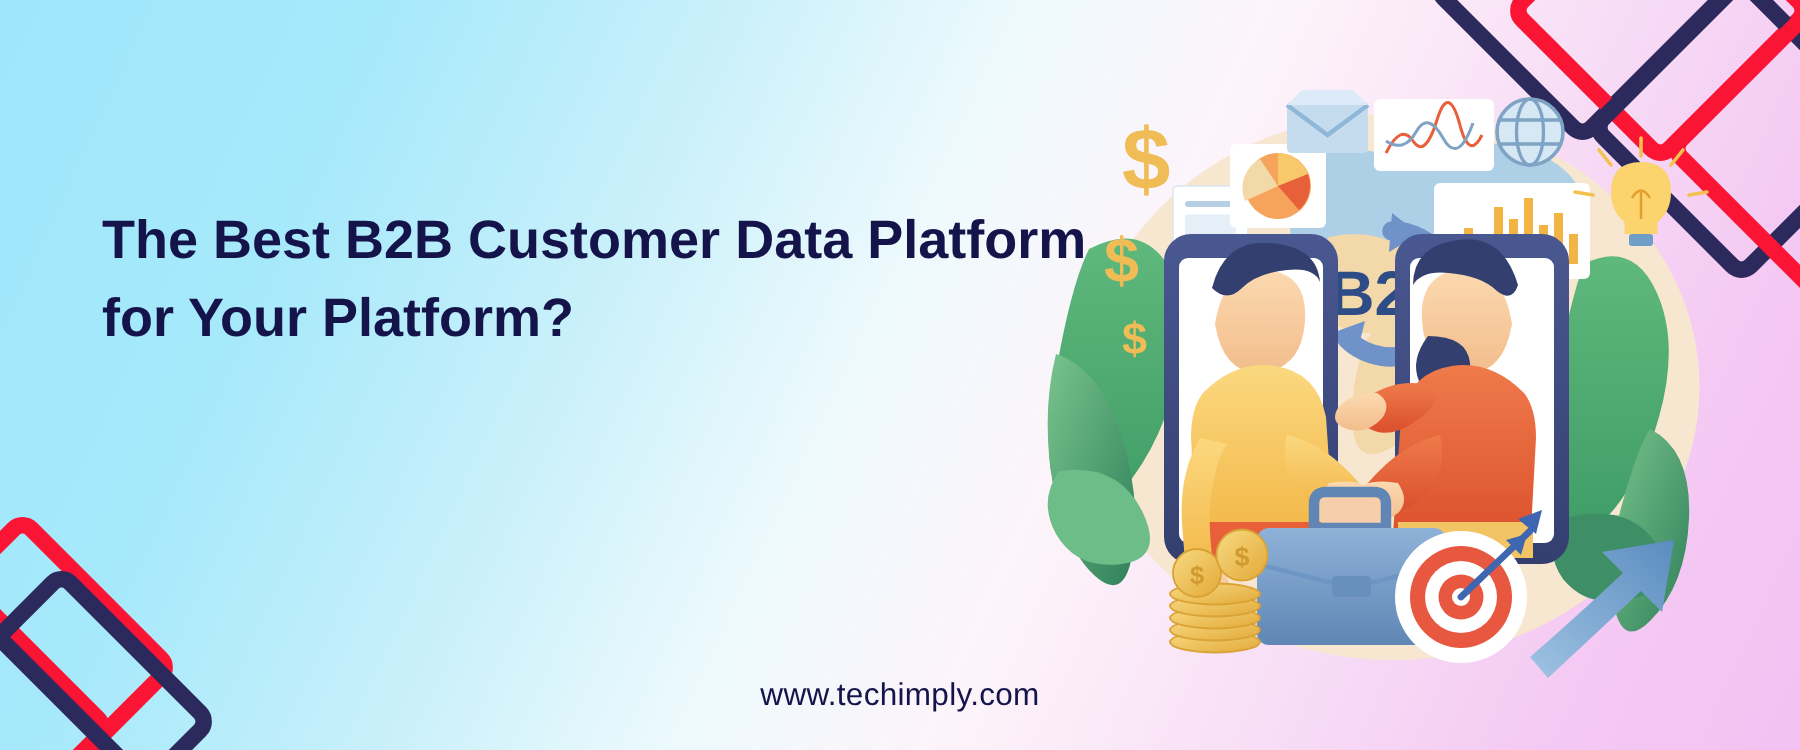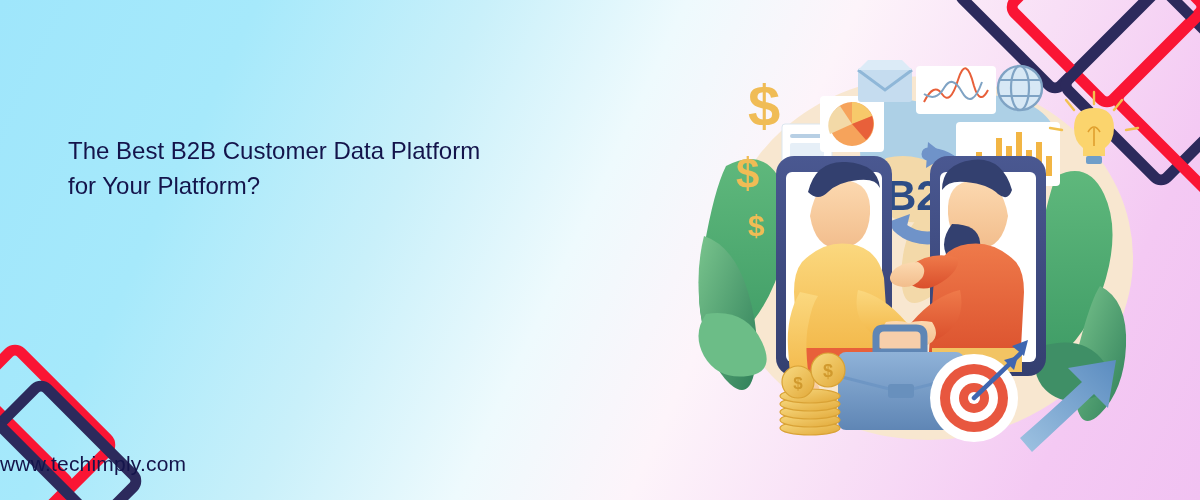--- a/index.html
+++ b/index.html
@@ -36,25 +36,25 @@
   .deco-bl .d3{left:62px;top:62px;width:150px;height:150px;border-width:11px;border-color:#2c2a5c;transform:rotate(45deg);}
   .deco-bl .d4{left:18px;top:102px;width:150px;height:150px;border-width:11px;border-color:#2c2a5c;transform:rotate(45deg);}
 
   
   .copy{position:absolute;left:62px;top:134px;width:660px;}
   .headline{
     font-size:42px;font-weight:bold;color:#14144b;
     letter-spacing:-0.2px;line-height:1;margin:0 0 26px 0;
   }
   .subline{
-    font-size:24px;font-weight:400;color:#14144b;
+    font-size:36px;font-weight:700;color:#14144b;
     line-height:1.45;margin:0;padding-left:6px;white-space:nowrap;
   }
   .url{
-    position:absolute;left:0;right:0;top:452px;text-align:left;
+    position:absolute;left:0;right:0;top:452px;text-align:center;
     font-size:21px;color:#14144b;letter-spacing:.2px;
   }
 
   
   .illus{position:absolute;left:690px;top:46px;width:470px;height:420px;}
   .illus svg{display:block;width:100%;height:100%;}
 </style>
 </head>
 <body>
 

